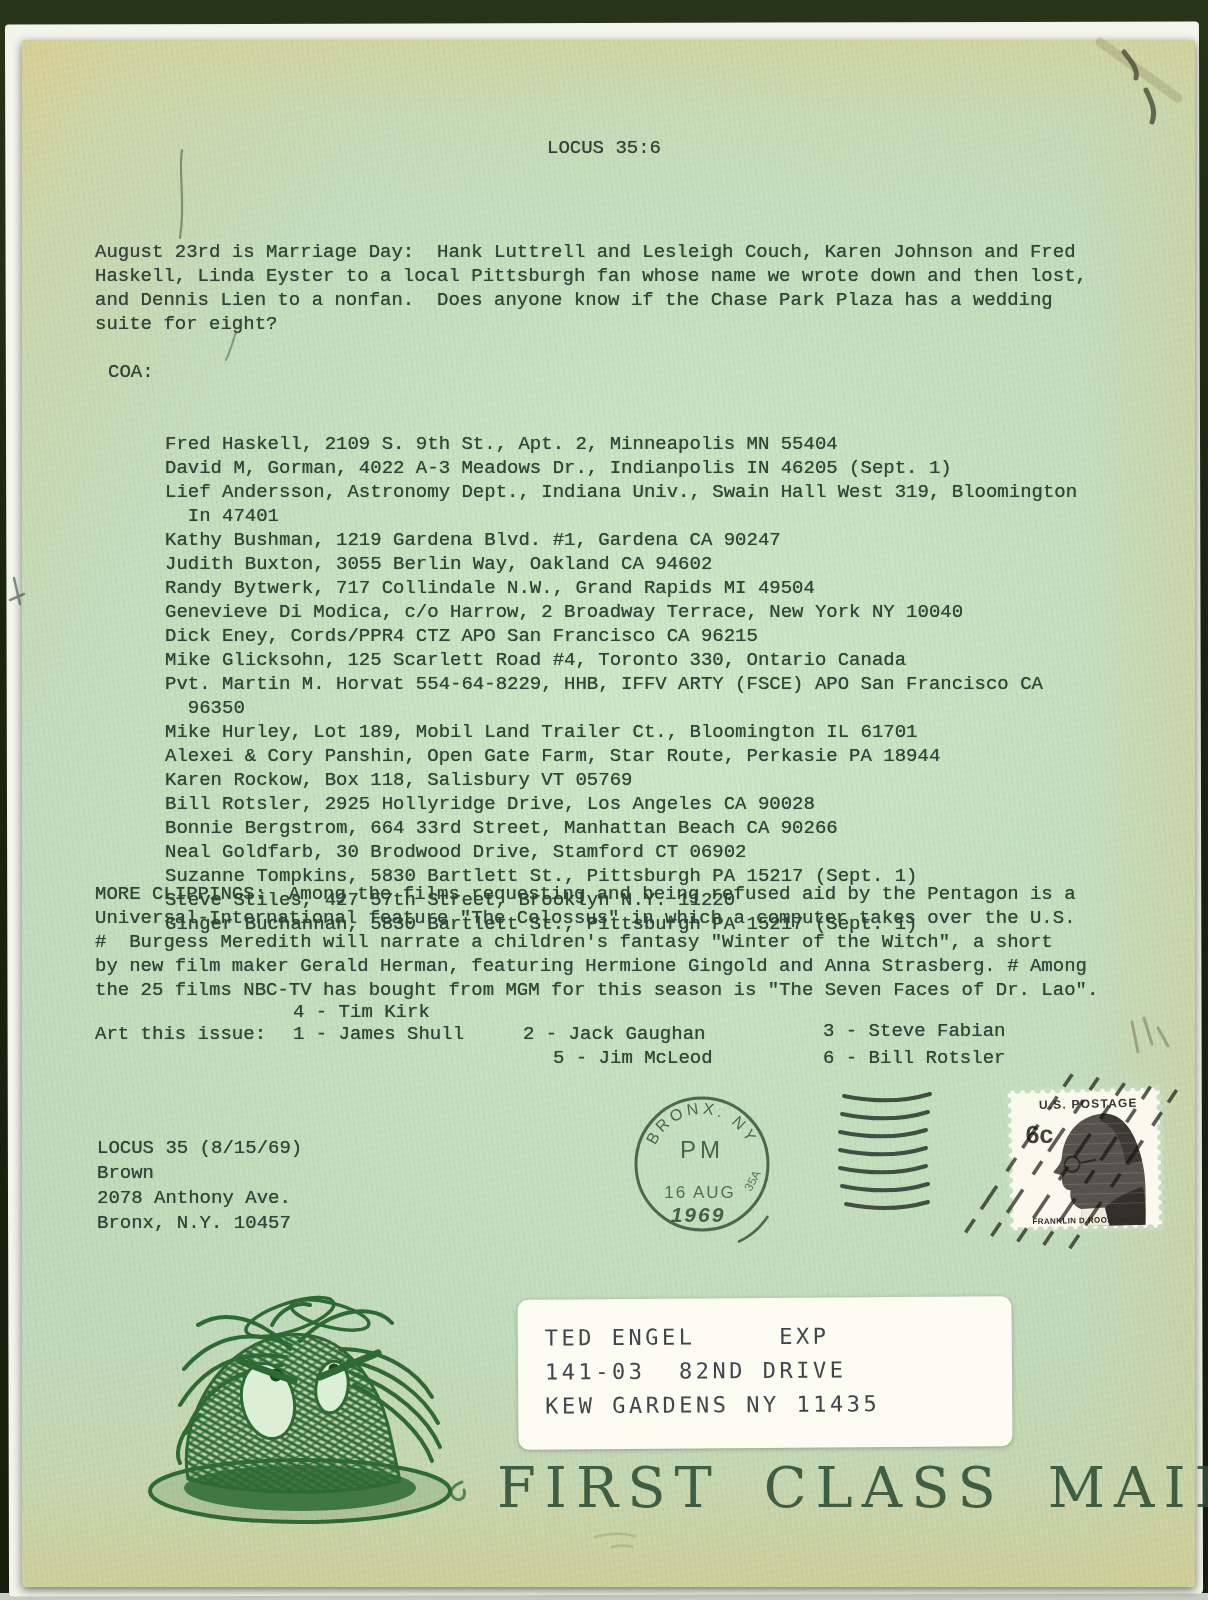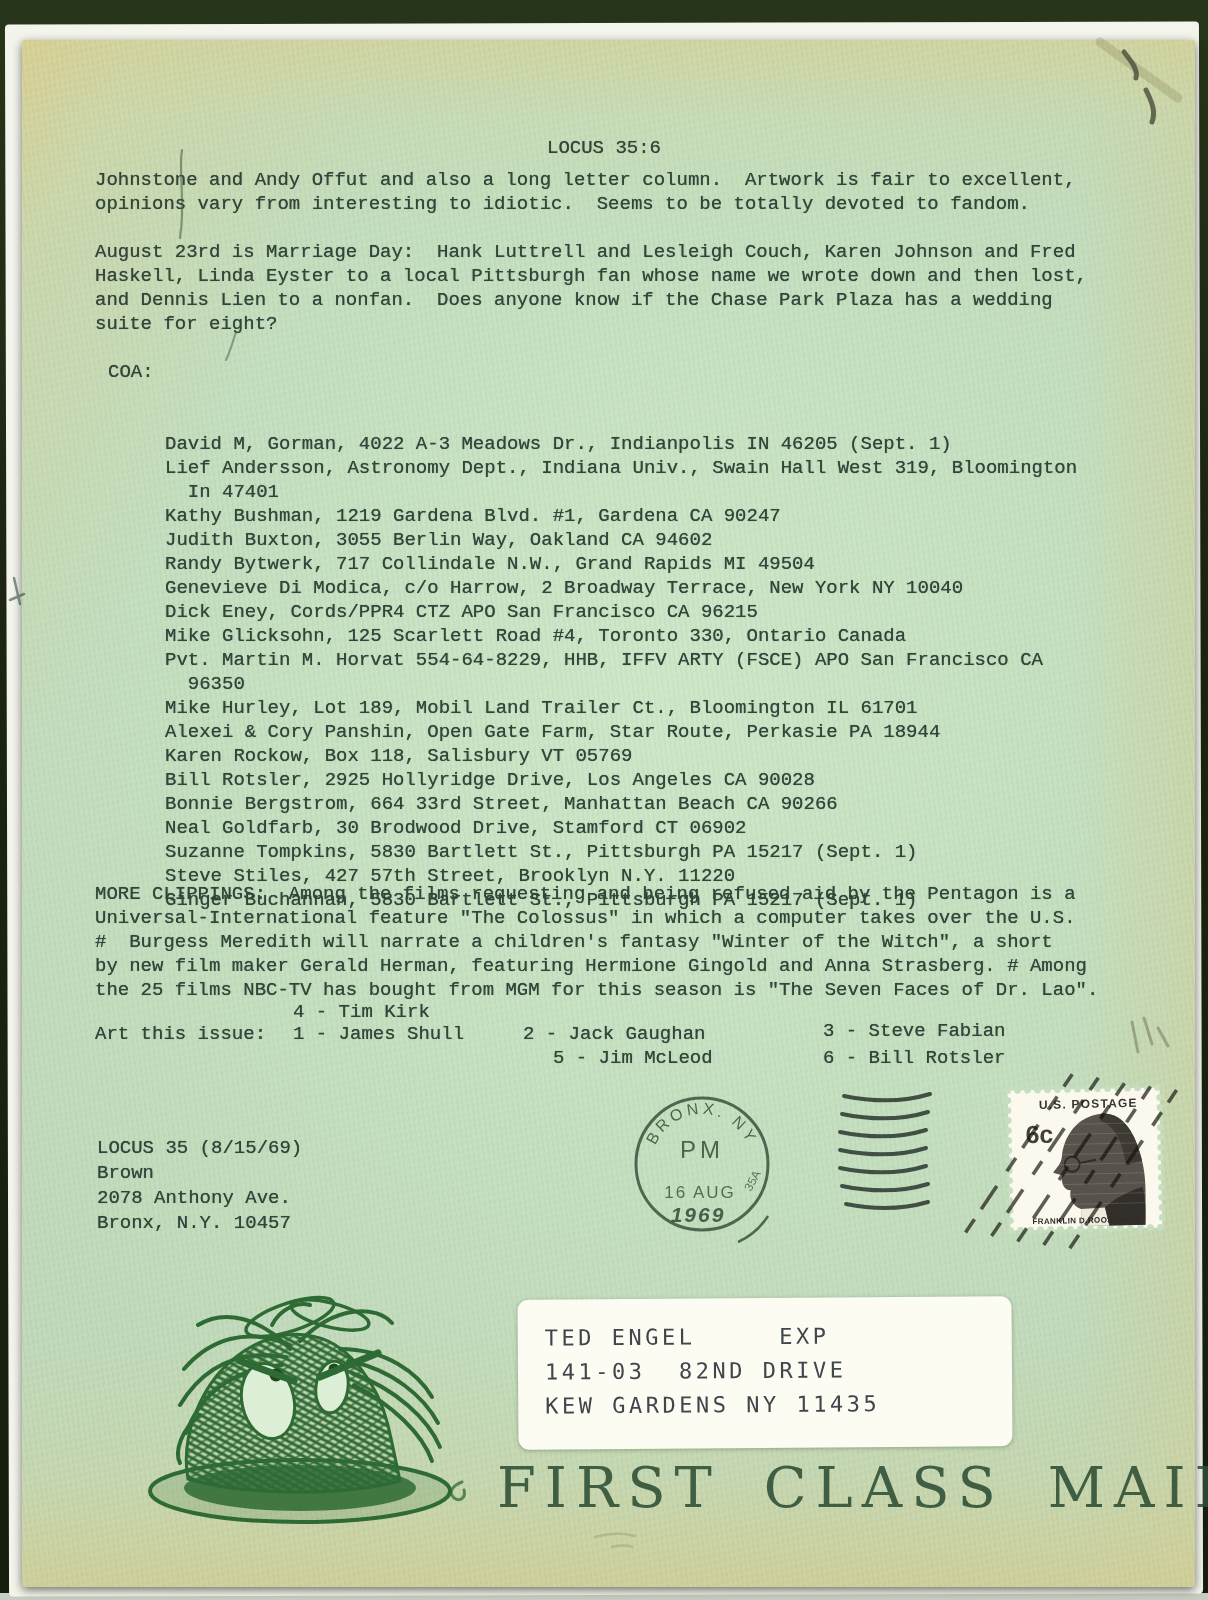--- a/index.html
+++ b/index.html
@@ -43,33 +43,31 @@
 
 <div class="canvas">
   <div class="bottom-strip"></div>
   <div class="under-sheet"></div>
   <div class="paper"></div>
 
   <div class="content">
 
     <div class="type title">LOCUS 35:6</div>
 
-    <div class="type" style="left:95px;top:168px;">Johnstone and Andy Offut and also a long letter column.  Artwork is fair to excellent,
-opinions vary from interesting to idiotic.  Seems to be totally devoted to fandom.</div>
 
     <div class="type" style="left:95px;top:240px;">August 23rd is Marriage Day:  Hank Luttrell and Lesleigh Couch, Karen Johnson and Fred
 Haskell, Linda Eyster to a local Pittsburgh fan whose name we wrote down and then lost,
 and Dennis Lien to a nonfan.  Does anyone know if the Chase Park Plaza has a wedding
 suite for eight?</div>
 
     <div class="type" style="left:95px;top:360px;margin-left:13px;">COA:</div>
 
     <div class="type" style="left:165px;top:360px;">
       
-    <div class="coa-entry">David M, Gorman, 4022 A-3 Meadows Dr., Indianpolis IN 46205 (Sept. 1)</div><div class="coa-entry">Lief Andersson, Astronomy Dept., Indiana Univ., Swain Hall West 319, Bloomington
+    <div class="coa-entry">Fred Haskell, 2109 S. 9th St., Apt. 2, Minneapolis MN 55404</div><div class="coa-entry">David M, Gorman, 4022 A-3 Meadows Dr., Indianpolis IN 46205 (Sept. 1)</div><div class="coa-entry">Lief Andersson, Astronomy Dept., Indiana Univ., Swain Hall West 319, Bloomington
   In 47401</div><div class="coa-entry">Kathy Bushman, 1219 Gardena Blvd. #1, Gardena CA 90247</div><div class="coa-entry">Judith Buxton, 3055 Berlin Way, Oakland CA 94602</div><div class="coa-entry">Randy Bytwerk, 717 Collindale N.W., Grand Rapids MI 49504</div><div class="coa-entry">Genevieve Di Modica, c/o Harrow, 2 Broadway Terrace, New York NY 10040</div><div class="coa-entry">Dick Eney, Cords/PPR4 CTZ APO San Francisco CA 96215</div><div class="coa-entry">Mike Glicksohn, 125 Scarlett Road #4, Toronto 330, Ontario Canada</div><div class="coa-entry">Pvt. Martin M. Horvat 554-64-8229, HHB, IFFV ARTY (FSCE) APO San Francisco CA
   96350</div><div class="coa-entry">Mike Hurley, Lot 189, Mobil Land Trailer Ct., Bloomington IL 61701</div><div class="coa-entry">Alexei &amp; Cory Panshin, Open Gate Farm, Star Route, Perkasie PA 18944</div><div class="coa-entry">Karen Rockow, Box 118, Salisbury VT 05769</div><div class="coa-entry">Bill Rotsler, 2925 Hollyridge Drive, Los Angeles CA 90028</div><div class="coa-entry">Bonnie Bergstrom, 664 33rd Street, Manhattan Beach CA 90266</div><div class="coa-entry">Neal Goldfarb, 30 Brodwood Drive, Stamford CT 06902</div><div class="coa-entry">Suzanne Tompkins, 5830 Bartlett St., Pittsburgh PA 15217 (Sept. 1)</div><div class="coa-entry">Steve Stiles, 427 57th Street, Brooklyn N.Y. 11220</div><div class="coa-entry">Ginger Buchannan, 5830 Bartlett St., Pittsburgh PA 15217 (Sept. 1)</div></div>
 
     <div class="type" style="left:95px;top:882px;">MORE CLIPPINGS:  Among the films requesting and being refused aid by the Pentagon is a
 Universal-International feature "The Colossus" in which a computer takes over the U.S.
 #  Burgess Meredith will narrate a children's fantasy "Winter of the Witch", a short
 by new film maker Gerald Herman, featuring Hermione Gingold and Anna Strasberg. # Among
 the 25 films NBC-TV has bought from MGM for this season is "The Seven Faces of Dr. Lao".</div>
 
     <div class="type" style="left:95px;top:1022px;">Art this issue:</div>

